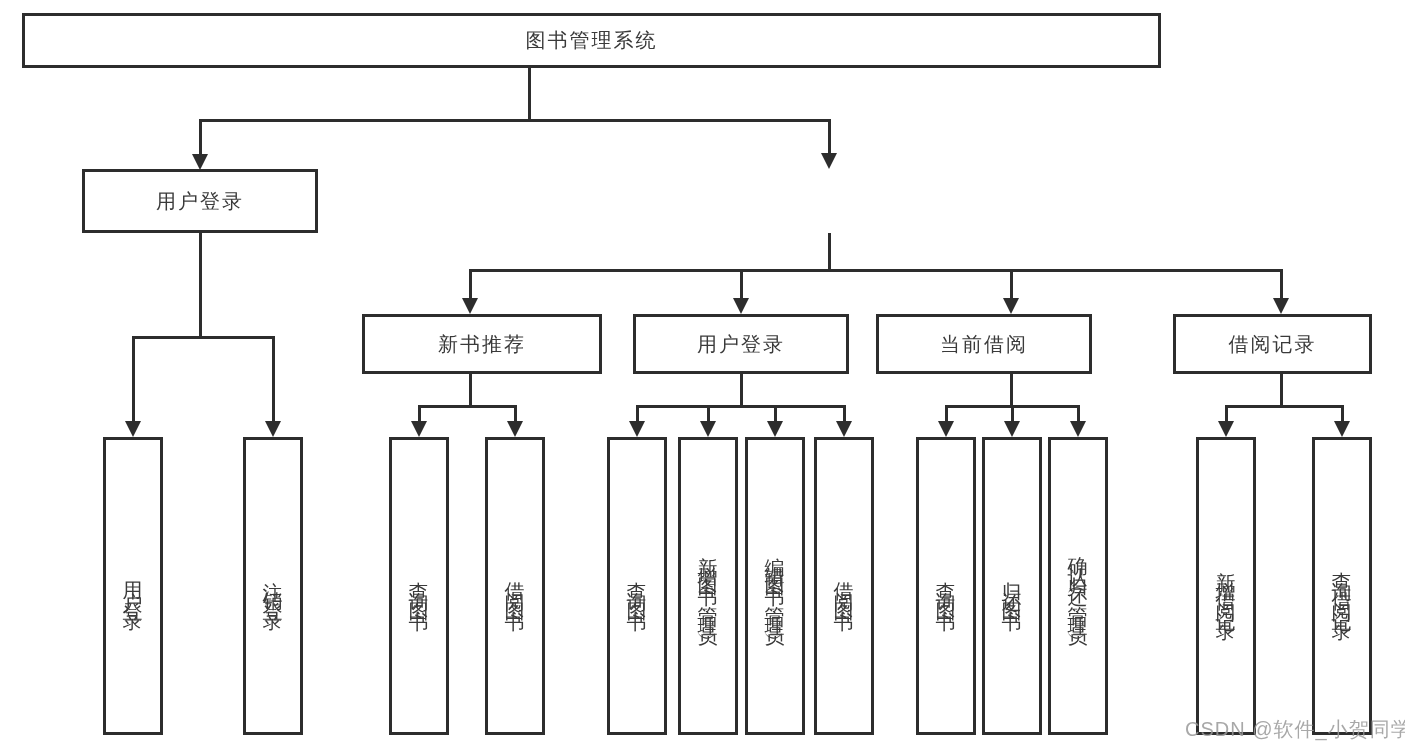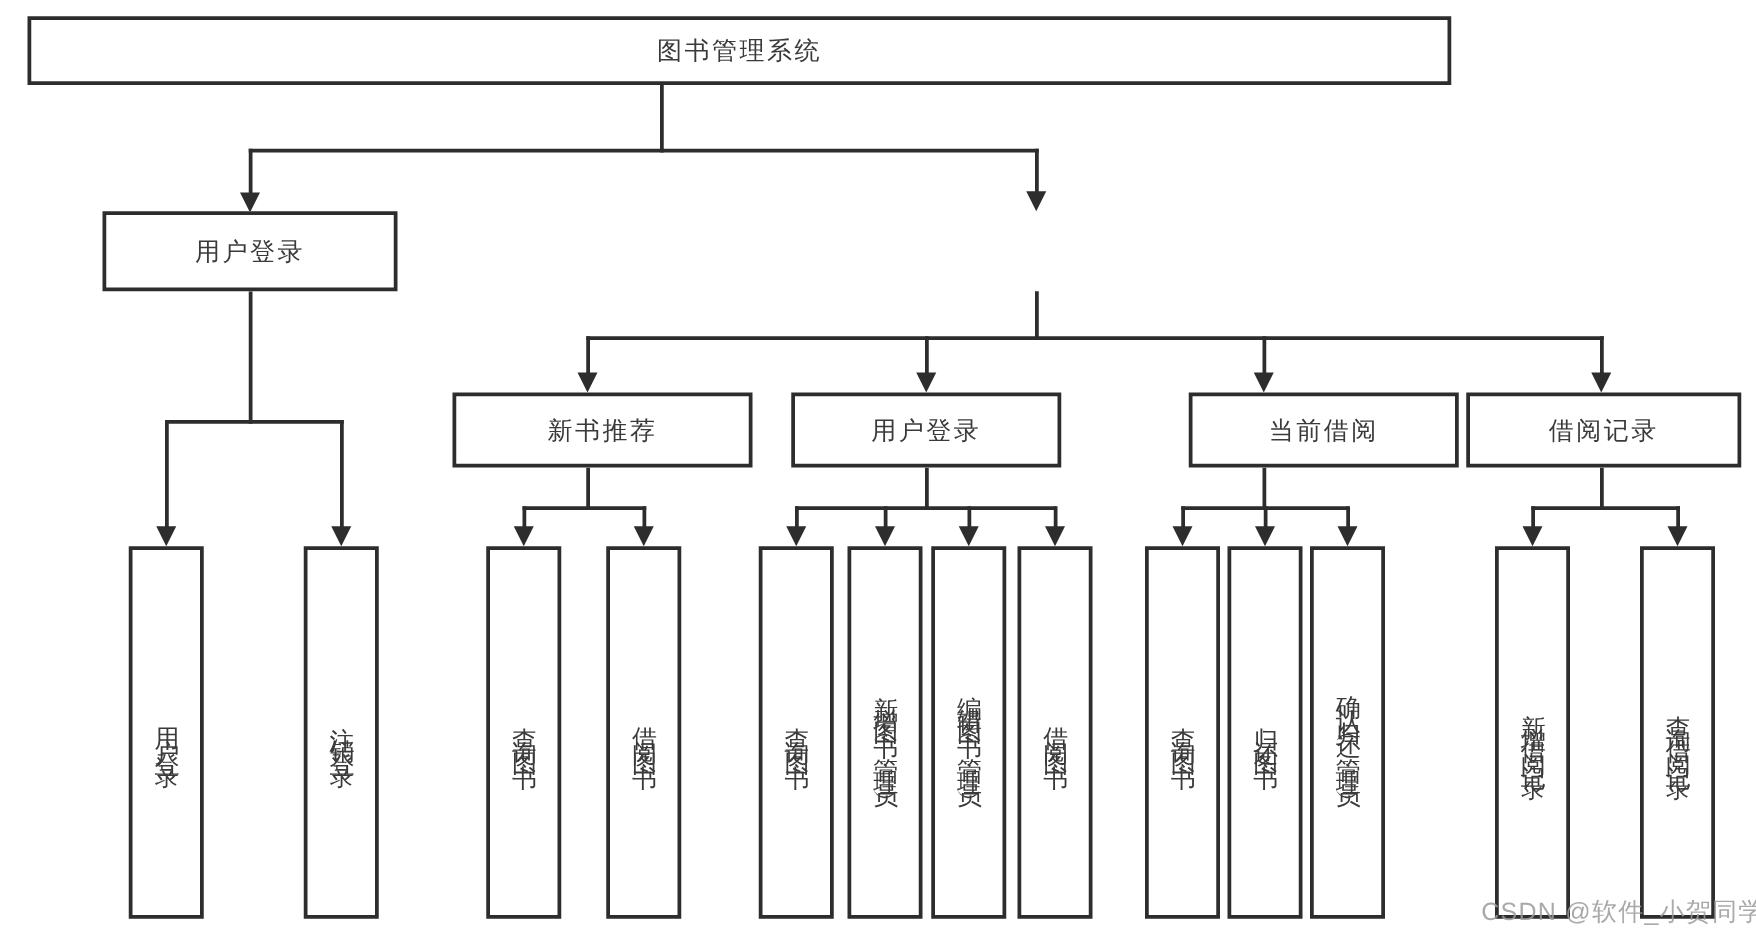--- a/index.html
+++ b/index.html
@@ -129,24 +129,24 @@
   <div class="node" style="left:82px; top:169px; width:236px; height:64px">
     <span>用户登录</span>
   </div>
 
   <div class="node" style="left:362px; top:314px; width:240px; height:60px">
     <span>新书推荐</span>
   </div>
   <div class="node" style="left:633px; top:314px; width:216px; height:60px">
     <span>用户登录</span>
   </div>
-  <div class="node" style="left:951px; top:314px; width:216px; height:60px">
+  <div class="node" style="left:876px; top:314px; width:216px; height:60px">
     <span>当前借阅</span>
   </div>
-  <div class="node" style="left:1173px; top:314px; width:220px; height:60px">
+  <div class="node" style="left:1173px; top:314px; width:199px; height:60px">
     <span>借阅记录</span>
   </div>
 
   <div class="vnode" style="left:103px">
     <span class="vtext">用户登录</span>
   </div>
   <div class="vnode" style="left:243px">
     <span class="vtext">注销登录</span>
   </div>
 

